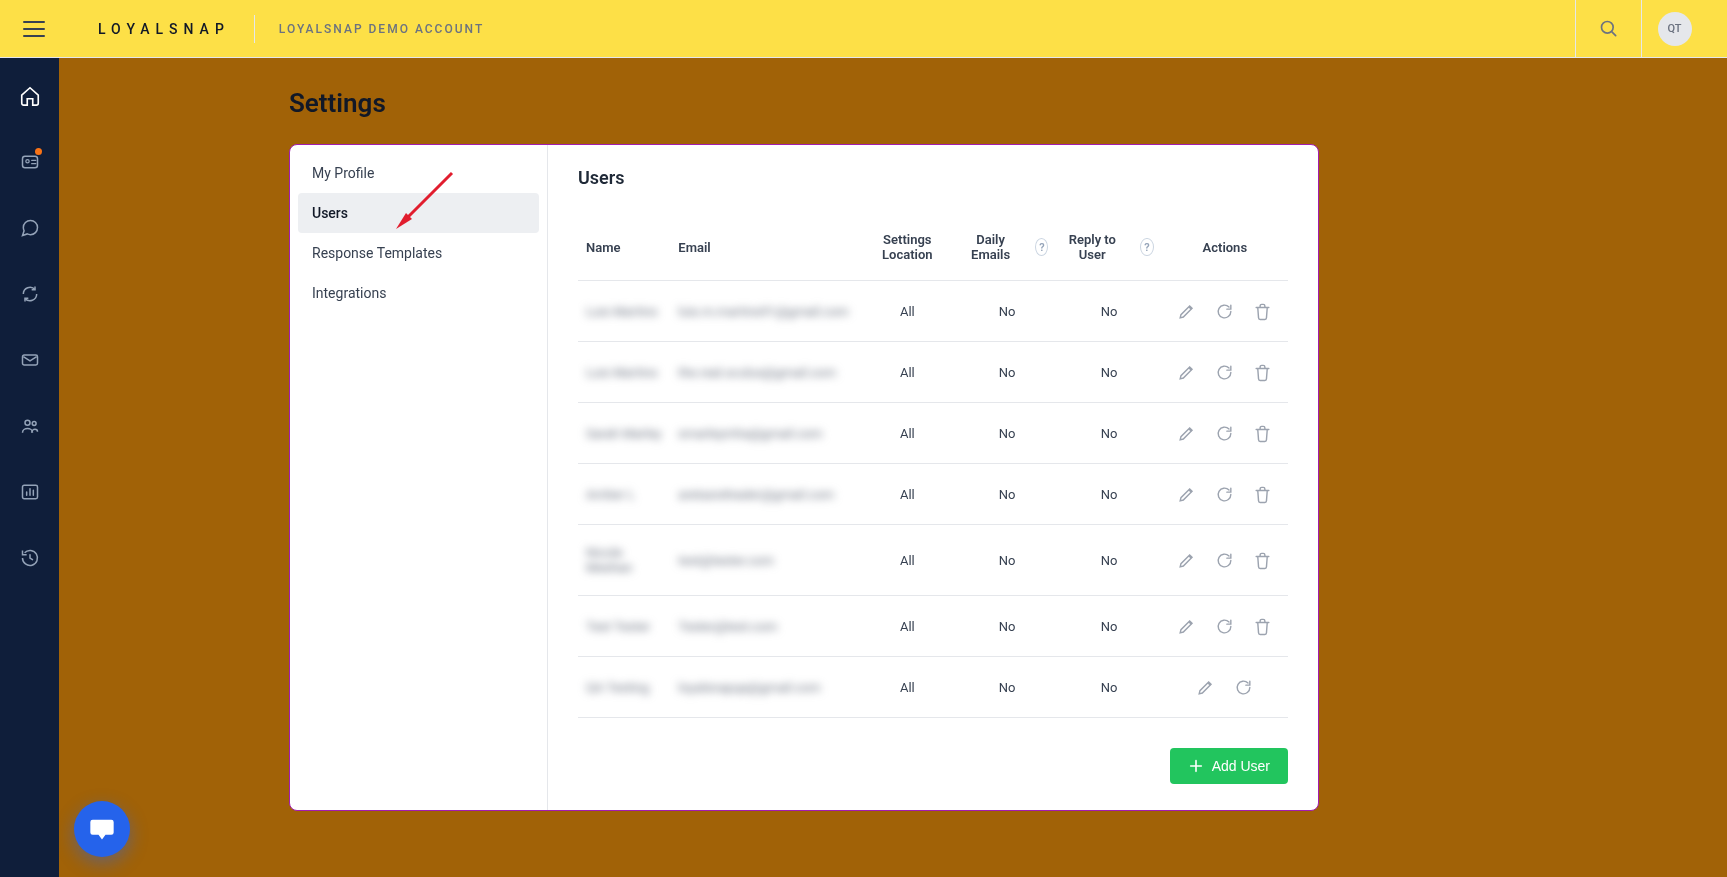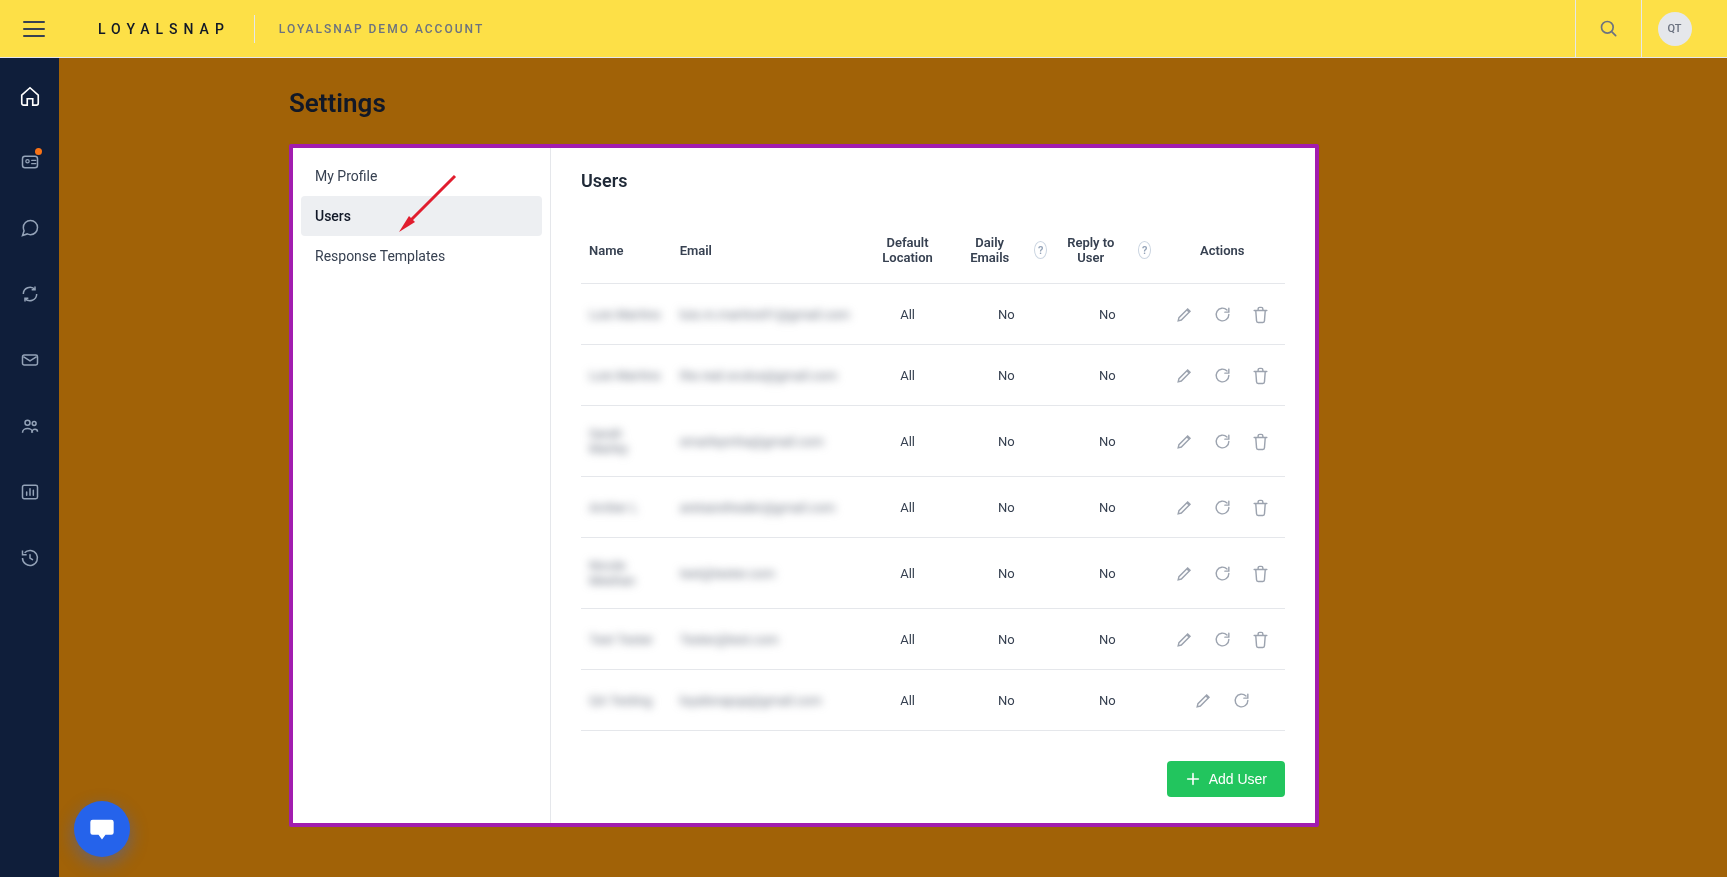--- a/index.html
+++ b/index.html
@@ -59,22 +59,22 @@
     background:#a16207;
     overflow:auto;
     padding: 30px 0 40px 0;
     position: relative;
   }
   .content-inner { width: 1030px; margin-left: 230px; }
   .page-title { font-size: 26px; font-weight:600; color:#111827; margin-bottom: 26px; }
 
   .card {
     background:#fff;
-    border:4px solid #a21caf;
-    border-radius:2px;
+    border:1px solid #a21caf;
+    border-radius:8px;
     display:flex;
     min-height: 650px;
     margin-top: 19px;
   }
   .settings-menu {
     width: 258px;
     border-right:1px solid #e5e7eb;
     padding: 8px;
   }
   .settings-menu .menu-item {
@@ -262,31 +262,32 @@
 
         <svg class="annot-arrow" style="left:100px; top:20px;" width="70" height="70" viewBox="0 0 70 70">
           <line x1="62" y1="8" x2="12" y2="58" stroke="#e11d2e" stroke-width="3"></line>
           <polygon points="6,64 22,54 16,48" fill="#e11d2e"></polygon>
         </svg>
 
         <div class="settings-menu" id="settings-menu">
             <div class="menu-item">My Profile</div>
             <div class="menu-item active">Users</div>
             <div class="menu-item">Response Templates</div>
+            <div class="menu-item">Integrations</div>
           </div>
 
         <div class="panel">
           <div class="panel-title">Users</div>
 
           <table class="users">
             <thead>
               <tr>
                 <th class="left" style="width:100px">Name</th>
                 <th class="left" style="width:185px">Email</th>
-                <th style="width:110px"><span>Default Location</span></th>
+                <th style="width:110px"><span>Settings Location</span></th>
                 <th style="width:100px">
                   <span class="th-inner">
                       <span>Daily Emails</span>
                       <span class="help-circ">?</span>
                     </span>
                 </th>
                 <th style="width:110px">
                   <span class="th-inner">
                       <span>Reply to User</span>
                       <span class="help-circ">?</span>

